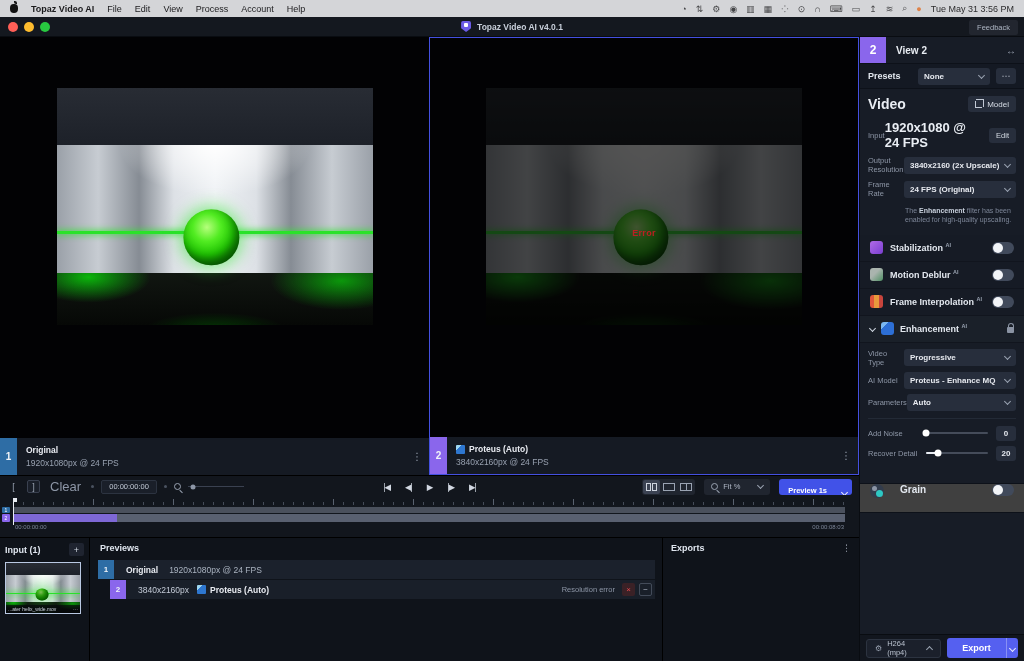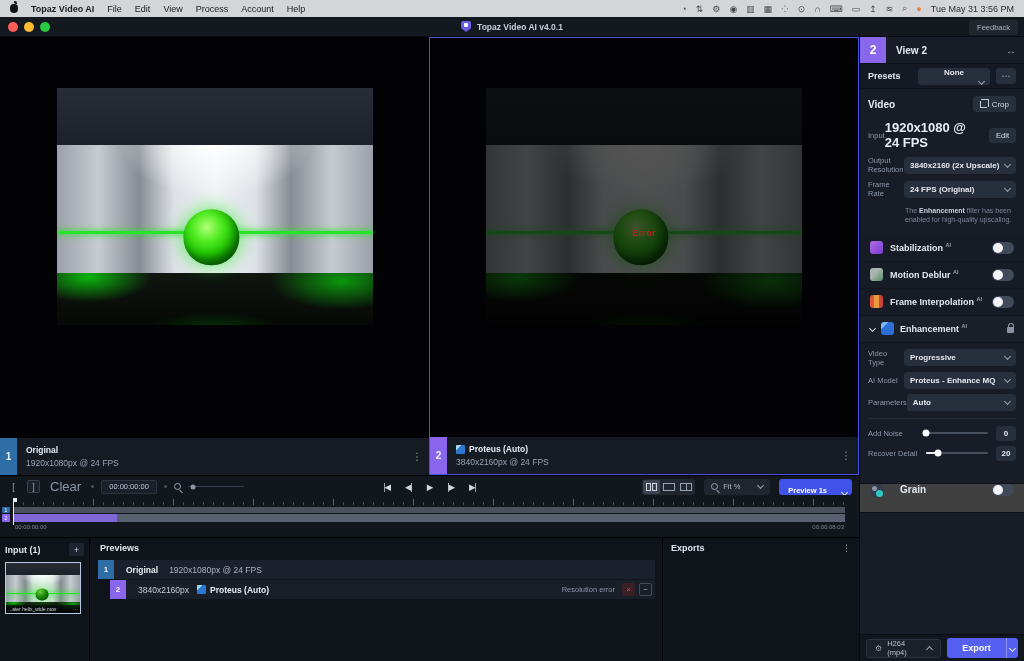--- a/index.html
+++ b/index.html
@@ -84,31 +84,31 @@
   .sb-head { height:26px; display:flex; align-items:center; flex:none; }
   .vbadge { width:26px; height:26px; background:#8a66ec; color:#fff; font-size:12px; font-weight:bold;
     display:flex; align-items:center; justify-content:center; }
   .sb-title { padding-left:10px; font-size:10px; font-weight:bold; color:#e9edf3; }
   .sb-resize { margin-left:auto; padding-right:8px; color:#98a1b0; font-size:10px; }
   .presets-row { height:26px; flex:none; display:flex; align-items:center; gap:6px; padding:0 8px;
     background:#141923; border-top:1px solid #0d1119; border-bottom:1px solid #0d1119; }
   .presets-label { font-size:9px; font-weight:bold; color:#e2e7ee; flex:1; }
   .dd { width:112px; height:17px; background:#272e3c; border-radius:3px; display:flex; align-items:center;
     gap:4px; padding:0 6px; font-size:8px; font-weight:bold; color:#e6e9ef; }
-  .dd-sm { width:72px;flex-direction:column; }
+  .dd-sm { width:72px; }
   .chv { width:5px; height:5px; border-right:1.2px solid #9aa3b2; border-bottom:1.2px solid #9aa3b2;
     transform:rotate(45deg); margin-top:-2px; flex:none; margin-left:auto; }
   .chv-up { transform:rotate(225deg); margin-top:2px; }
   .chv-exp { border-color:#cfd6e0; margin:0; }
   .more-btn { width:20px; height:16px; background:#272e3c; border-radius:3px; display:flex;
     align-items:center; justify-content:center; color:#cfd6e0; font-size:9px; }
 
   .video-sec { padding:7px 8px 8px; background:#171c26; flex:none; }
   .vs-head { display:flex; align-items:center; margin-bottom:8px; }
-  .vs-title { font-size:10px; font-weight:bold; color:#e9edf3; flex:1; }
+  .vs-title { font-size:14px; font-weight:bold; color:#e9edf3; flex:1; }
   .crop-btn { display:flex; align-items:center; gap:5px; background:#272e3c; border-radius:3px;
     height:16px; padding:0 7px; font-size:8px; color:#d6dce5; }
   .crop-ic { width:7px; height:7px; border-left:1.1px solid #c3cad6; border-bottom:1.1px solid #c3cad6; position:relative; }
   .crop-ic::before { content:""; position:absolute; right:-2px; top:-2px; width:7px; height:7px;
     border-right:1.1px solid #c3cad6; border-top:1.1px solid #c3cad6; }
   .srow { display:flex; align-items:center; margin-bottom:6px; }
   .srow:last-child { margin-bottom:0; }
   .slabel { flex:1; color:#8d96a6; font-size:7.5px; }
   .input-val { font-size:13px; font-weight:bold; color:#e9edf3; margin-right:6px; }
   .edit-btn { background:#272e3c; border-radius:3px; padding:3px 7px; font-size:7.5px; color:#d6dce5; }
@@ -360,21 +360,21 @@
         <span class="chv"></span>
       </span>
       <span class="more-btn">⋯</span>
     </div>
 
     <div class="video-sec">
       <div class="vs-head">
         <span class="vs-title">Video</span>
         <span class="crop-btn">
           <span class="crop-ic"></span>
-          <span>Crop</span>
+          <span>Model</span>
         </span>
       </div>
       <div class="srow">
         <span class="slabel">Input</span>
         <span class="input-val">1920x1080 @ 24 FPS</span>
         <span class="edit-btn">Edit</span>
       </div>
       <div class="srow">
         <span class="slabel">Output Resolution</span>
         <span class="dd">

